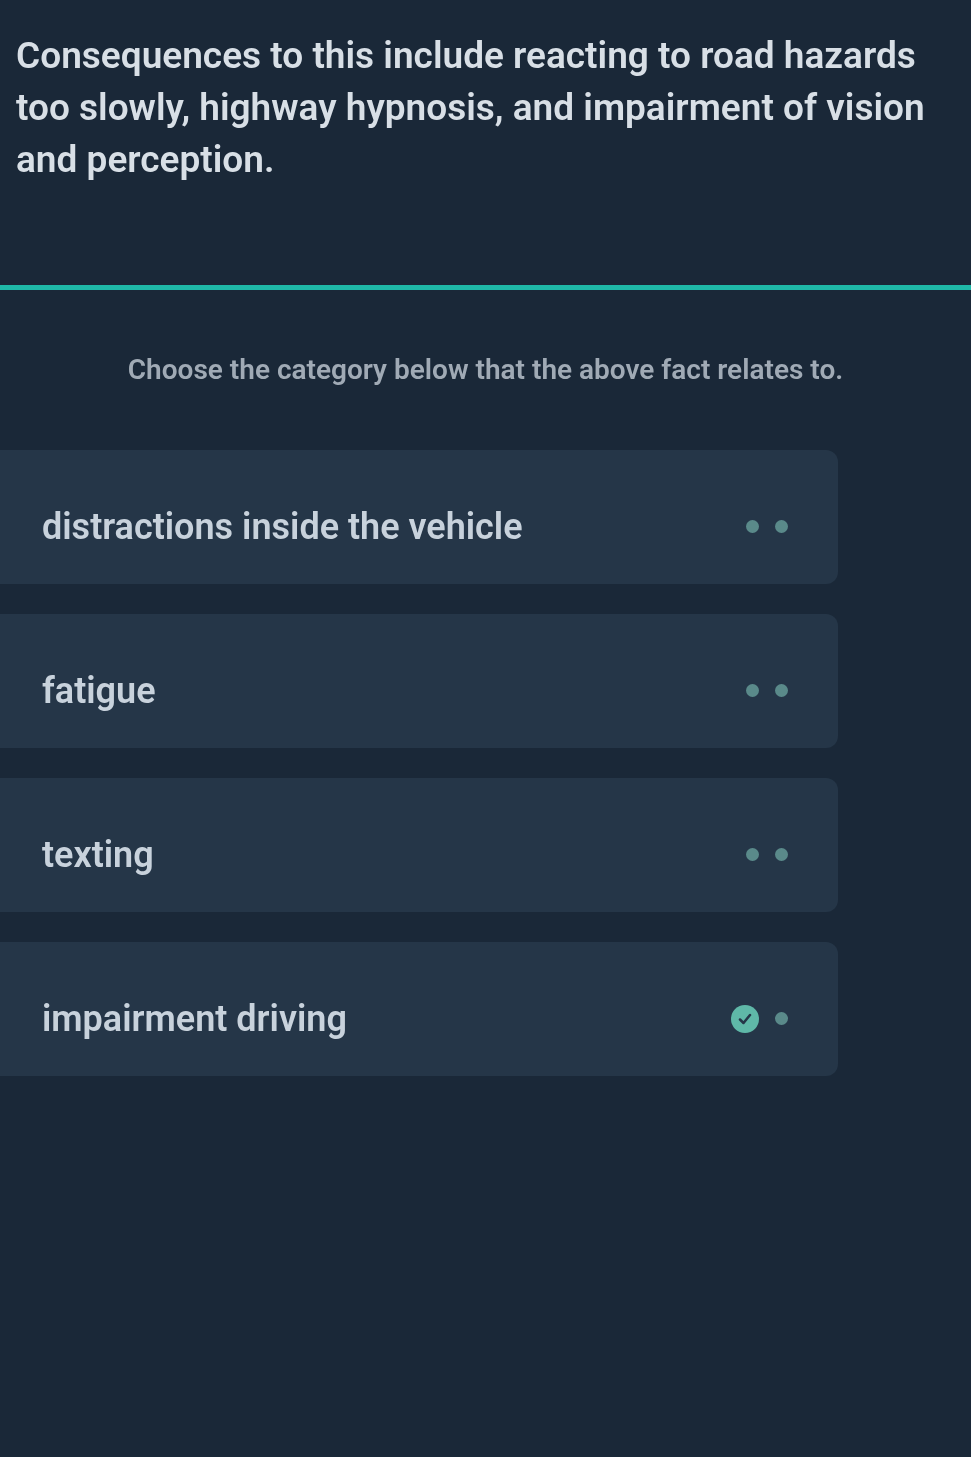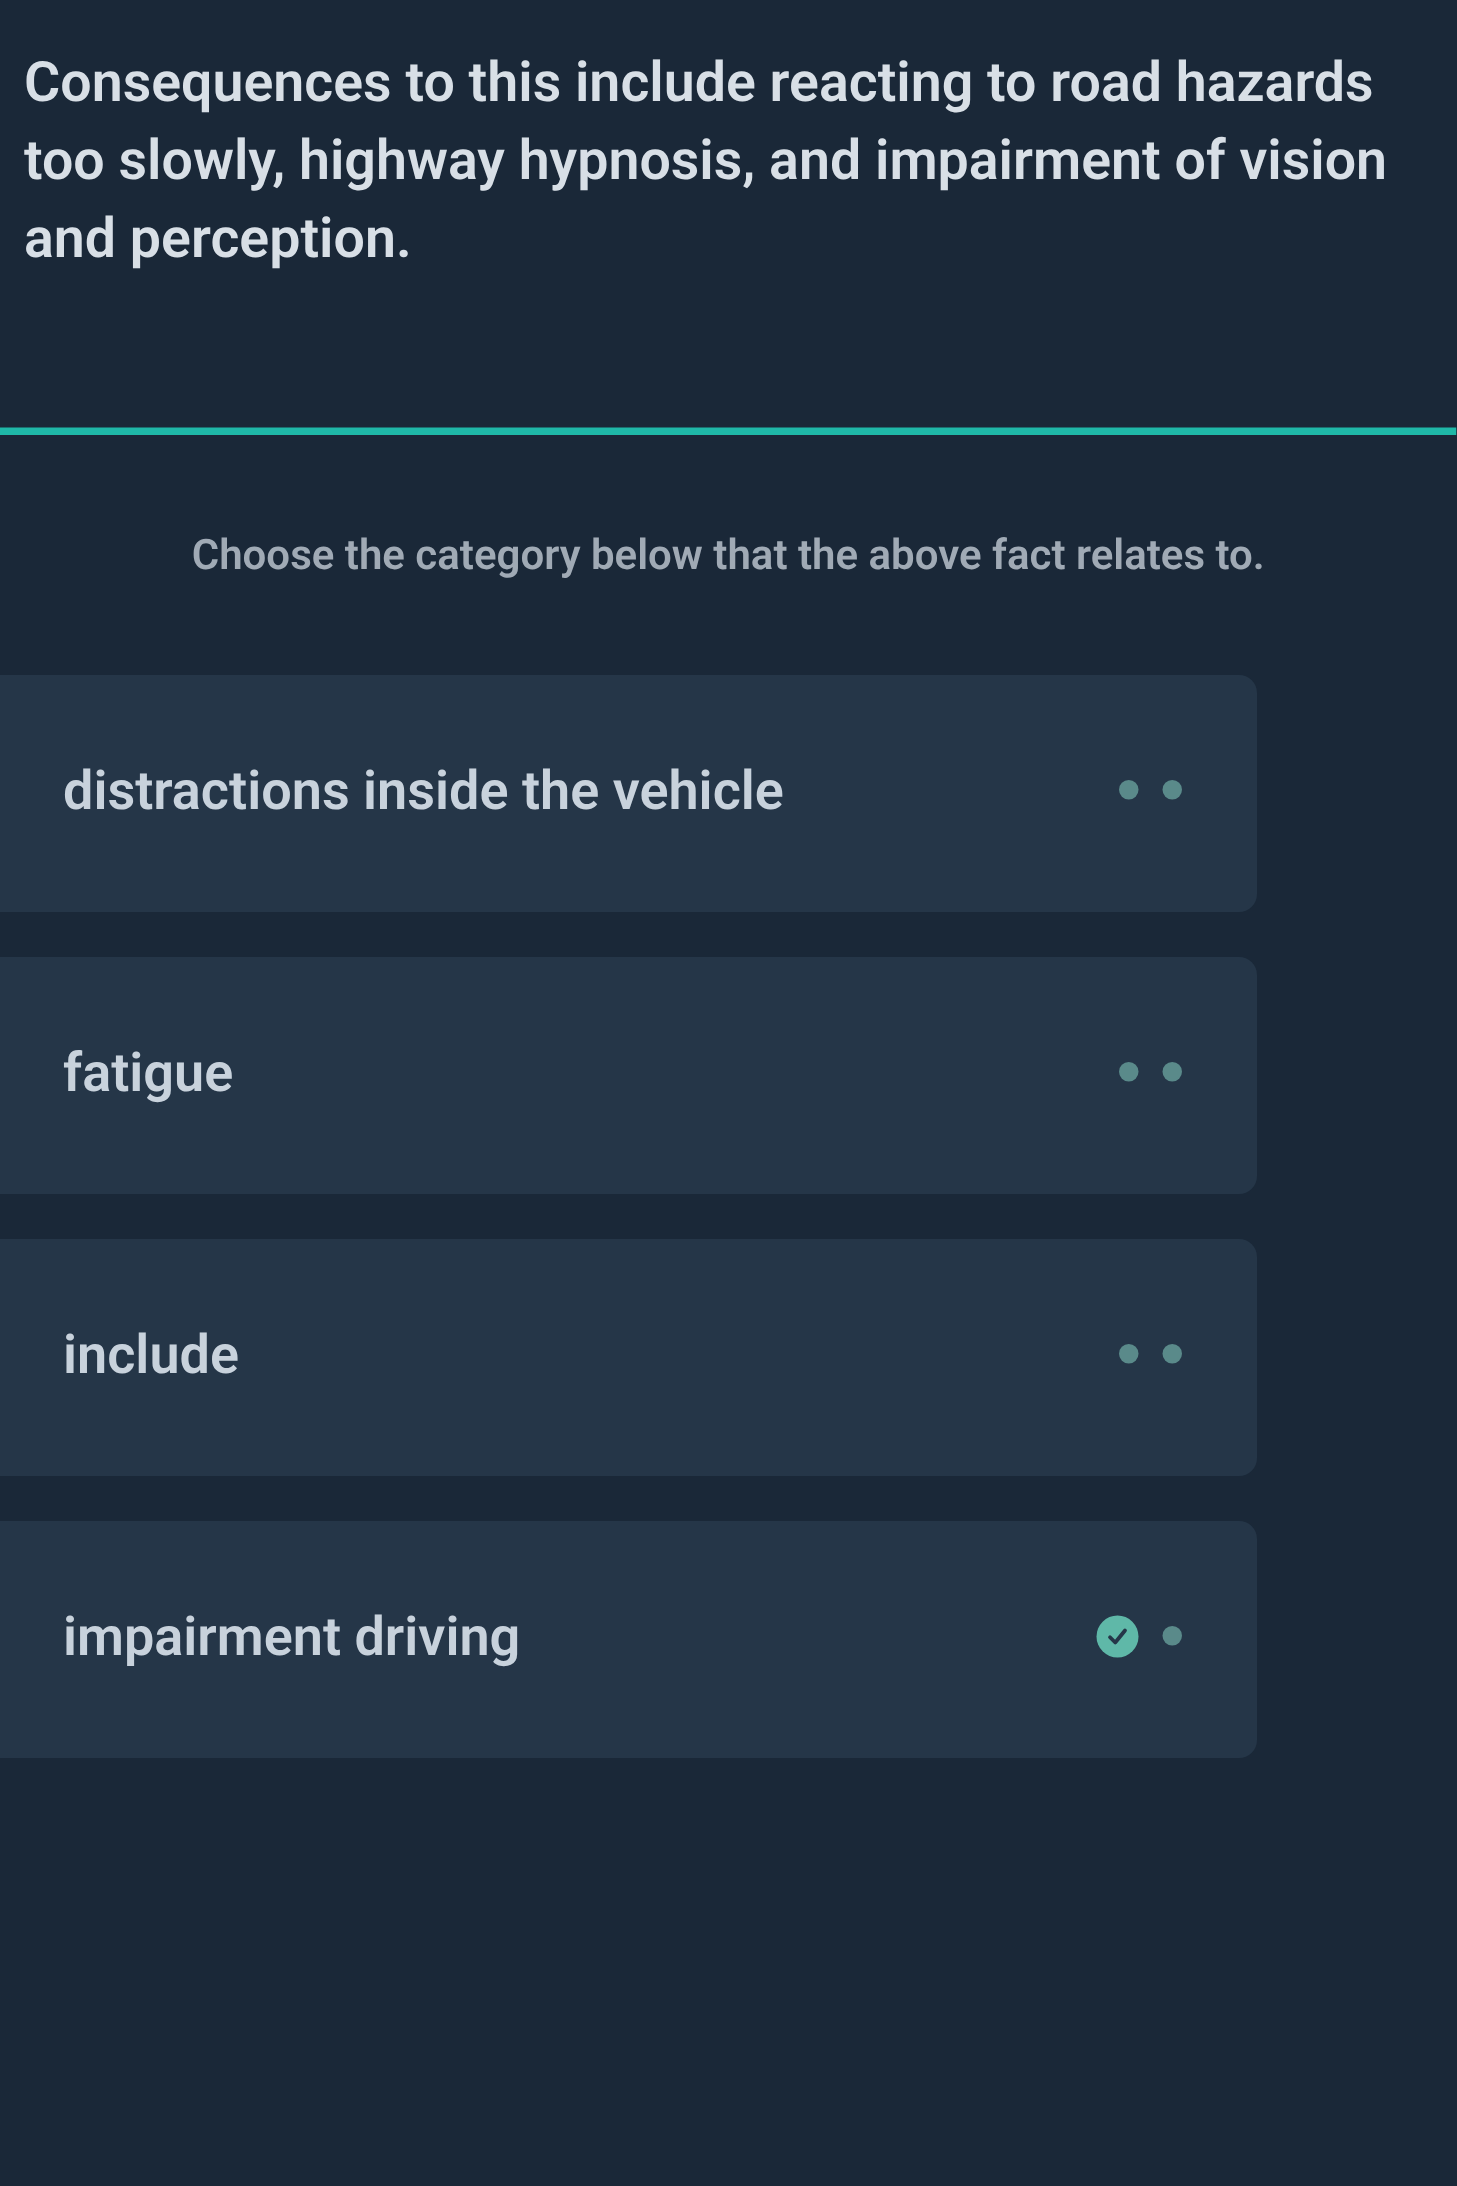--- a/index.html
+++ b/index.html
@@ -38,21 +38,21 @@
       font-weight: 600;
       line-height: 1.4;
     }
     .options-container {
       padding: 20px 0 0 0;
     }
     .option-card {
       background-color: #253648;
       border-radius: 0 12px 12px 0;
       margin-bottom: 30px;
-      padding: 56px 50px 60px 42px;
+      padding: 56px 50px 36px 42px;
       display: flex;
       justify-content: space-between;
       align-items: center;
       cursor: pointer;
       width: 838px;
     }
     .option-label {
       color: #c8d2dc;
       font-size: 36px;
       font-weight: 600;
@@ -110,21 +110,21 @@
 
   <div class="option-card">
     <div class="option-label">fatigue</div>
     <div class="dots-container">
       <div class="dot"></div>
       <div class="dot"></div>
     </div>
   </div>
 
   <div class="option-card">
-    <div class="option-label">include</div>
+    <div class="option-label">texting</div>
     <div class="dots-container">
       <div class="dot"></div>
       <div class="dot"></div>
     </div>
   </div>
 
   <div class="option-card">
     <div class="option-label">impairment driving</div>
     <div class="dots-container">
       <div class="dot-checked">

